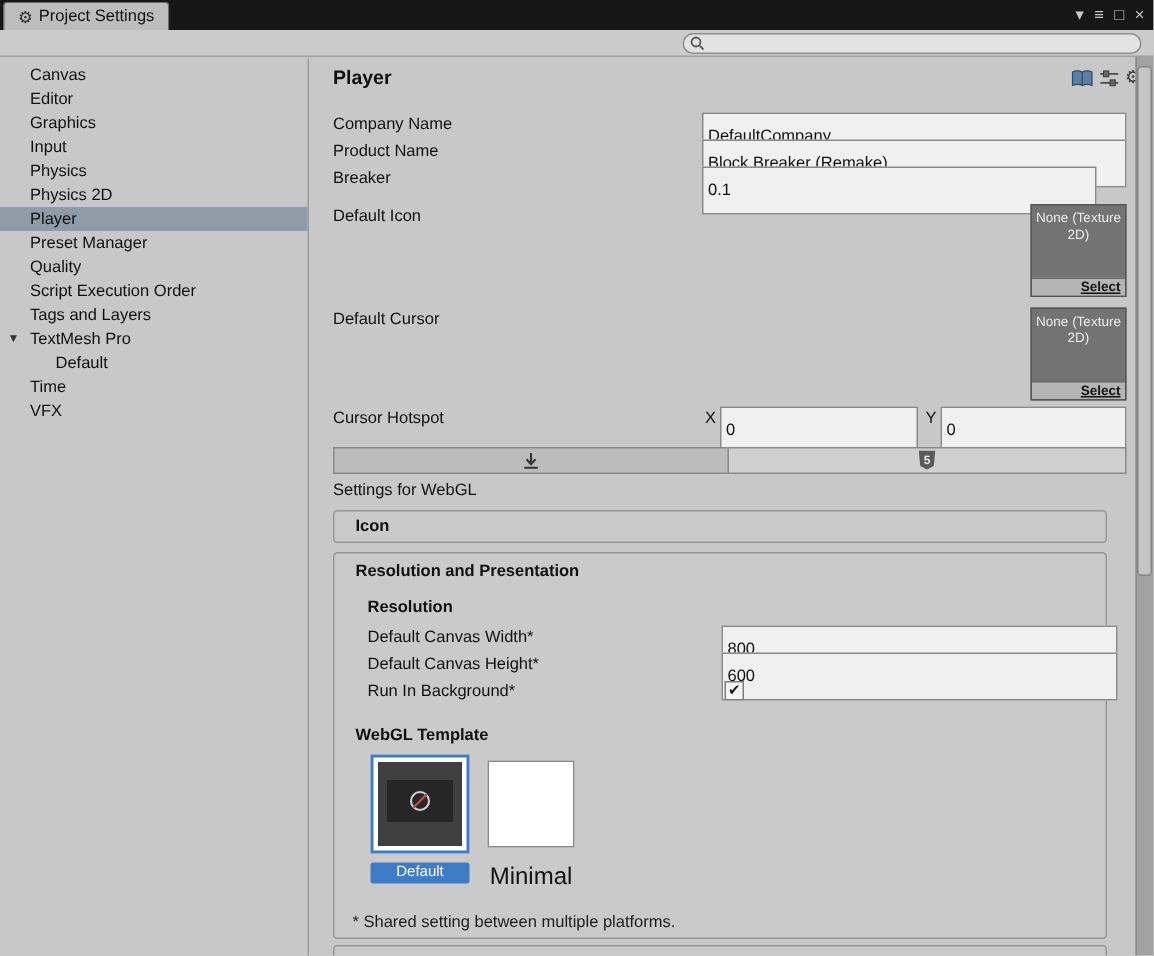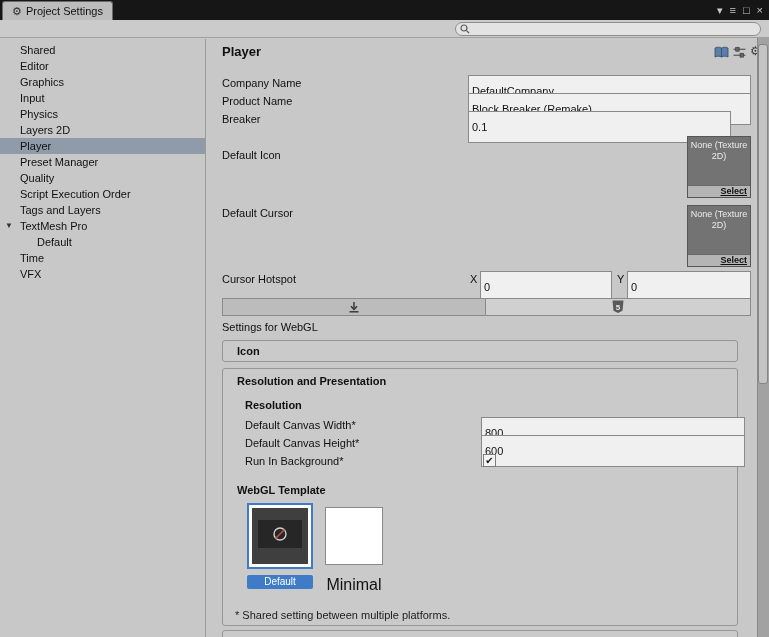--- a/index.html
+++ b/index.html
@@ -115,26 +115,26 @@
 <div class="toolbar"></div>
 <div class="search-wrap">
   <svg width="10" height="10" viewBox="0 0 10 10">
     <circle cx="4" cy="4" r="3" fill="none" stroke="#5a5a5a" stroke-width="1.2"></circle>
     <line x1="6.3" y1="6.3" x2="9" y2="9" stroke="#5a5a5a" stroke-width="1.2"></line>
   </svg>
   <input class="search-input" value="" style="">
 </div>
 
 <div class="sidebar-list">
-  <div class="side-item">Shared</div>
+  <div class="side-item">Canvas</div>
   <div class="side-item">Editor</div>
   <div class="side-item">Graphics</div>
   <div class="side-item">Input</div>
   <div class="side-item">Physics</div>
-  <div class="side-item">Layers 2D</div>
+  <div class="side-item">Physics 2D</div>
   <div class="side-item selected">Player</div>
   <div class="side-item">Preset Manager</div>
   <div class="side-item">Quality</div>
   <div class="side-item">Script Execution Order</div>
   <div class="side-item">Tags and Layers</div>
   <div class="side-item">
     <span class="fold">▼</span>
     <span>TextMesh Pro</span>
   </div>
   <div class="side-item indented">Default</div>
@@ -158,21 +158,21 @@
 
 <span class="lbl" style="left:222px; top:77px;">Company Name</span>
 <input class="tf" style="left: 468px; top: 75px; width: 283px;" value="DefaultCompany">
 
 <span class="lbl" style="left:222px; top:95px;">Product Name</span>
 <input class="tf" style="left: 468px; top: 93px; width: 283px;" value="Block Breaker (Remake)">
 
 <span class="lbl" style="left:222px; top:113px;">Breaker</span>
 <input class="tf" style="left: 468px; top: 111px; width: 263px;" value="0.1">
 
-<span class="lbl" style="left:222px; top:149px;">Default Icon</span>
+<span class="lbl" style="left:222px; top:138px;">Default Icon</span>
 <div class="objbox" style="top:136px;">
   <div class="obj-none">None (Texture 2D)</div>
   <div class="obj-select">Select</div>
 </div>
 
 <span class="lbl" style="left:222px; top:207px;">Default Cursor</span>
 <div class="objbox" style="top:205px;">
   <div class="obj-none">None (Texture 2D)</div>
   <div class="obj-select">Select</div>
 </div>

